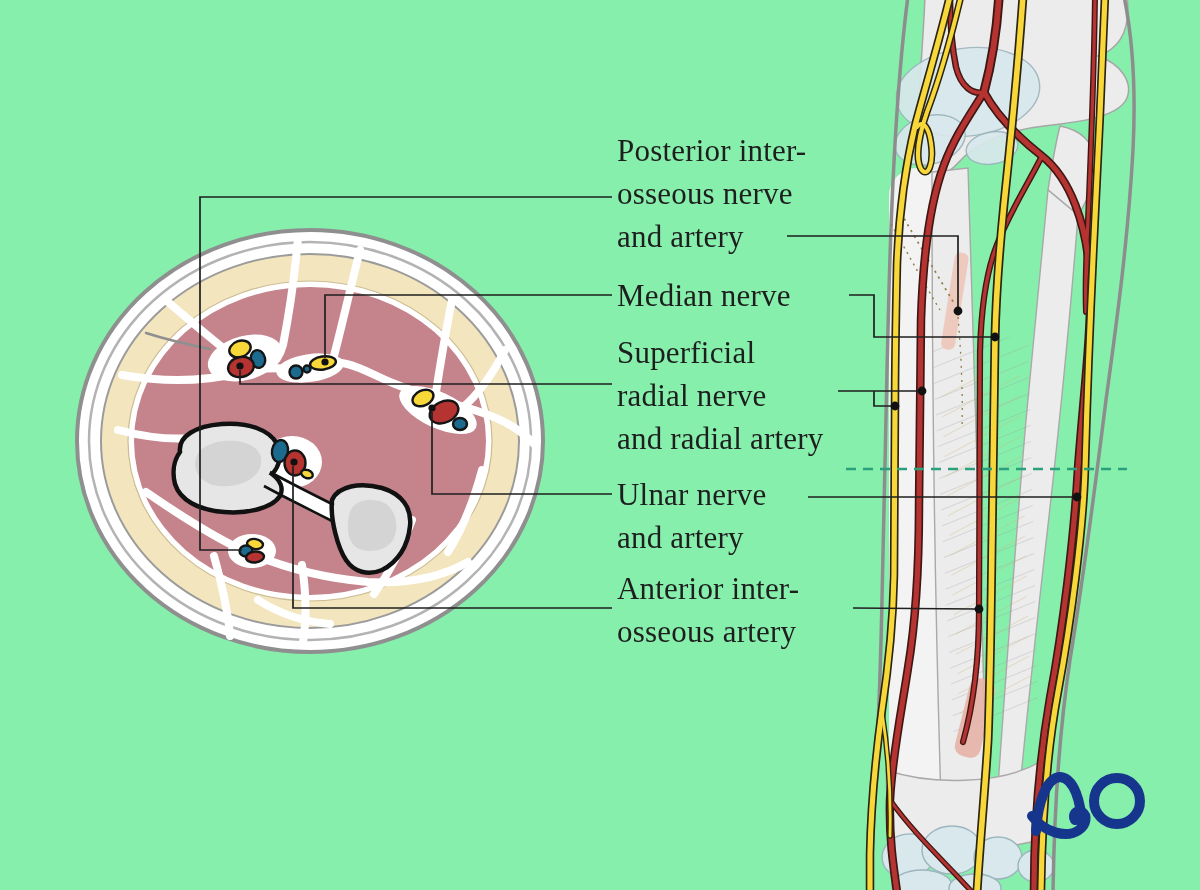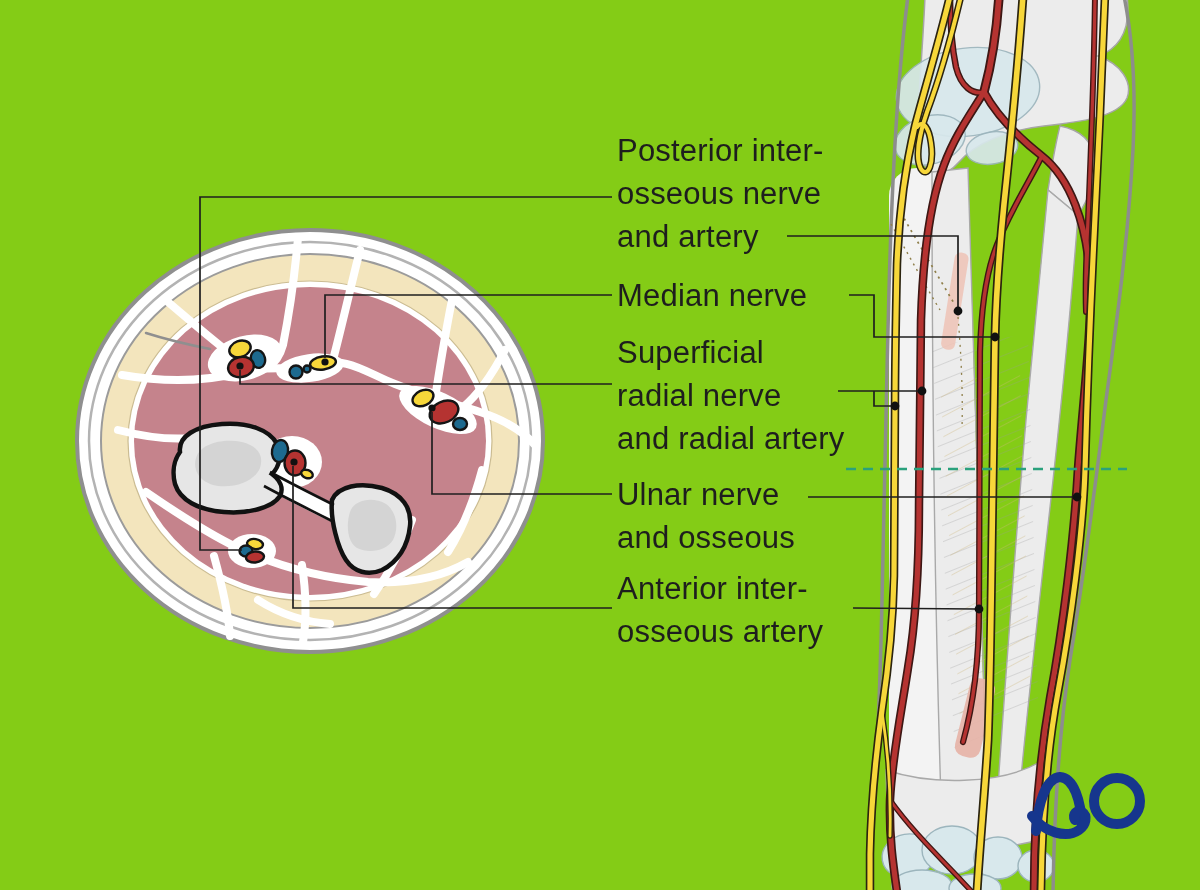--- a/index.html
+++ b/index.html
@@ -1,18 +1,18 @@
 <!DOCTYPE html>
 <html><head>
 <meta charset="utf-8">
 <style>
   html,body{margin:0;padding:0;background:#ffffff;}
   .canvas{
-    position:relative;width:1200px;height:890px;background:#84cc16;overflow:hidden;
-    font-family:Liberation Sans, sans-serif;
+    position:relative;width:1200px;height:890px;background:#86efac;overflow:hidden;
+    font-family:Liberation Serif, serif;
   }
   .canvas svg{position:absolute;left:0;top:0;}
   .anat-label{
     position:absolute;font-size:31px;line-height:43px;color:#1e1e1e;
     white-space:pre-line;letter-spacing:.2px;
   }
   .artery-outline{fill:none;stroke:#3d1714;stroke-linecap:round;}
   .artery-core{fill:none;stroke:#b53331;stroke-linecap:round;}
   .nerve-outline{fill:none;stroke:#2b240f;stroke-linecap:round;}
   .nerve-core{fill:none;stroke:#f7d73a;stroke-linecap:round;}
@@ -218,18 +218,18 @@
 osseous nerve
 and artery</div>
 
 <div class="anat-label" style="left:617px; top:274px;">Median nerve</div>
 
 <div class="anat-label" style="left:617px; top:331px;">Superficial
 radial nerve
 and radial artery</div>
 
 <div class="anat-label" style="left:617px; top:473px;">Ulnar nerve
-and osseous</div>
+and artery</div>
 
 <div class="anat-label" style="left:617px; top:567px;">Anterior inter-
 osseous artery</div>
 
 </div>
 
 </body></html>

